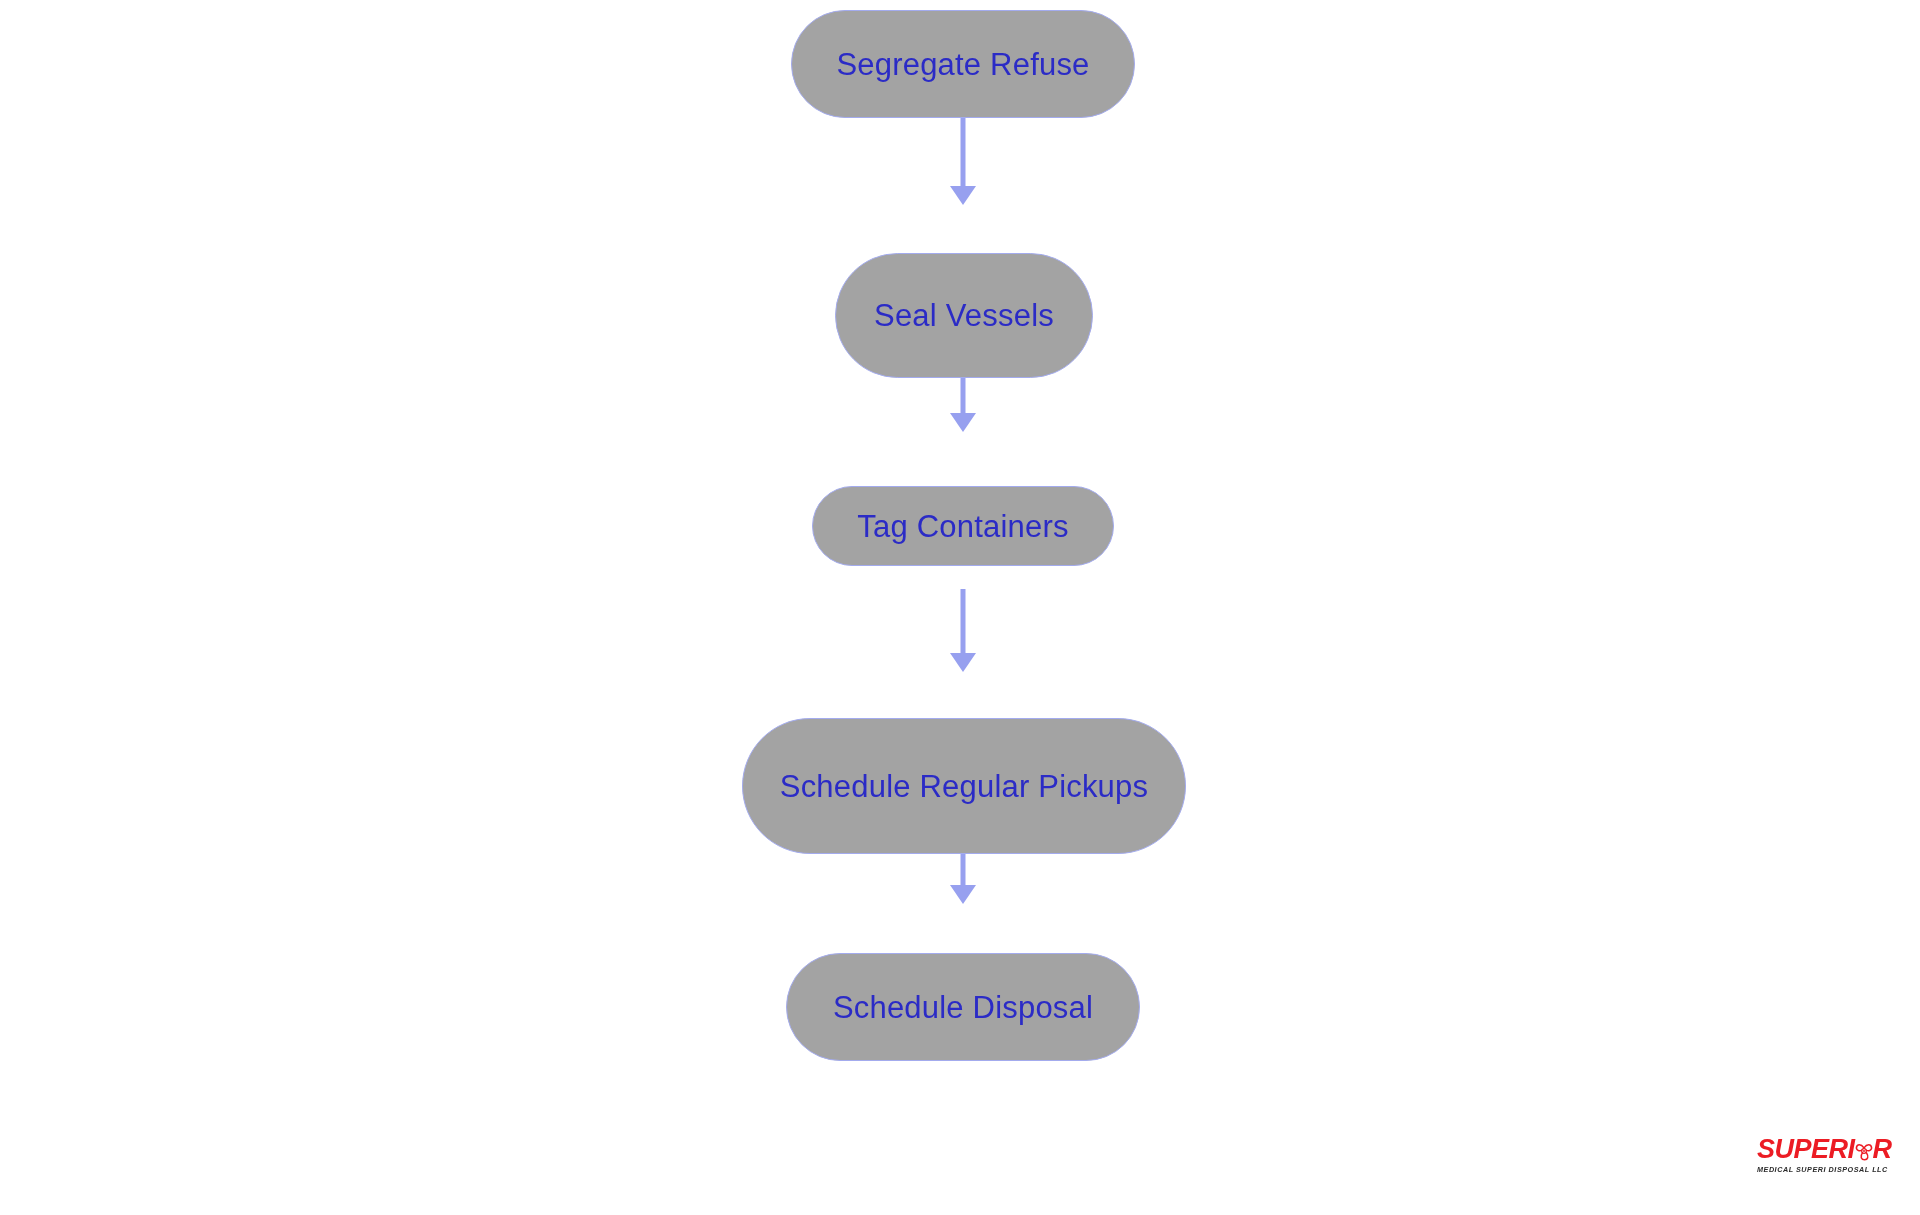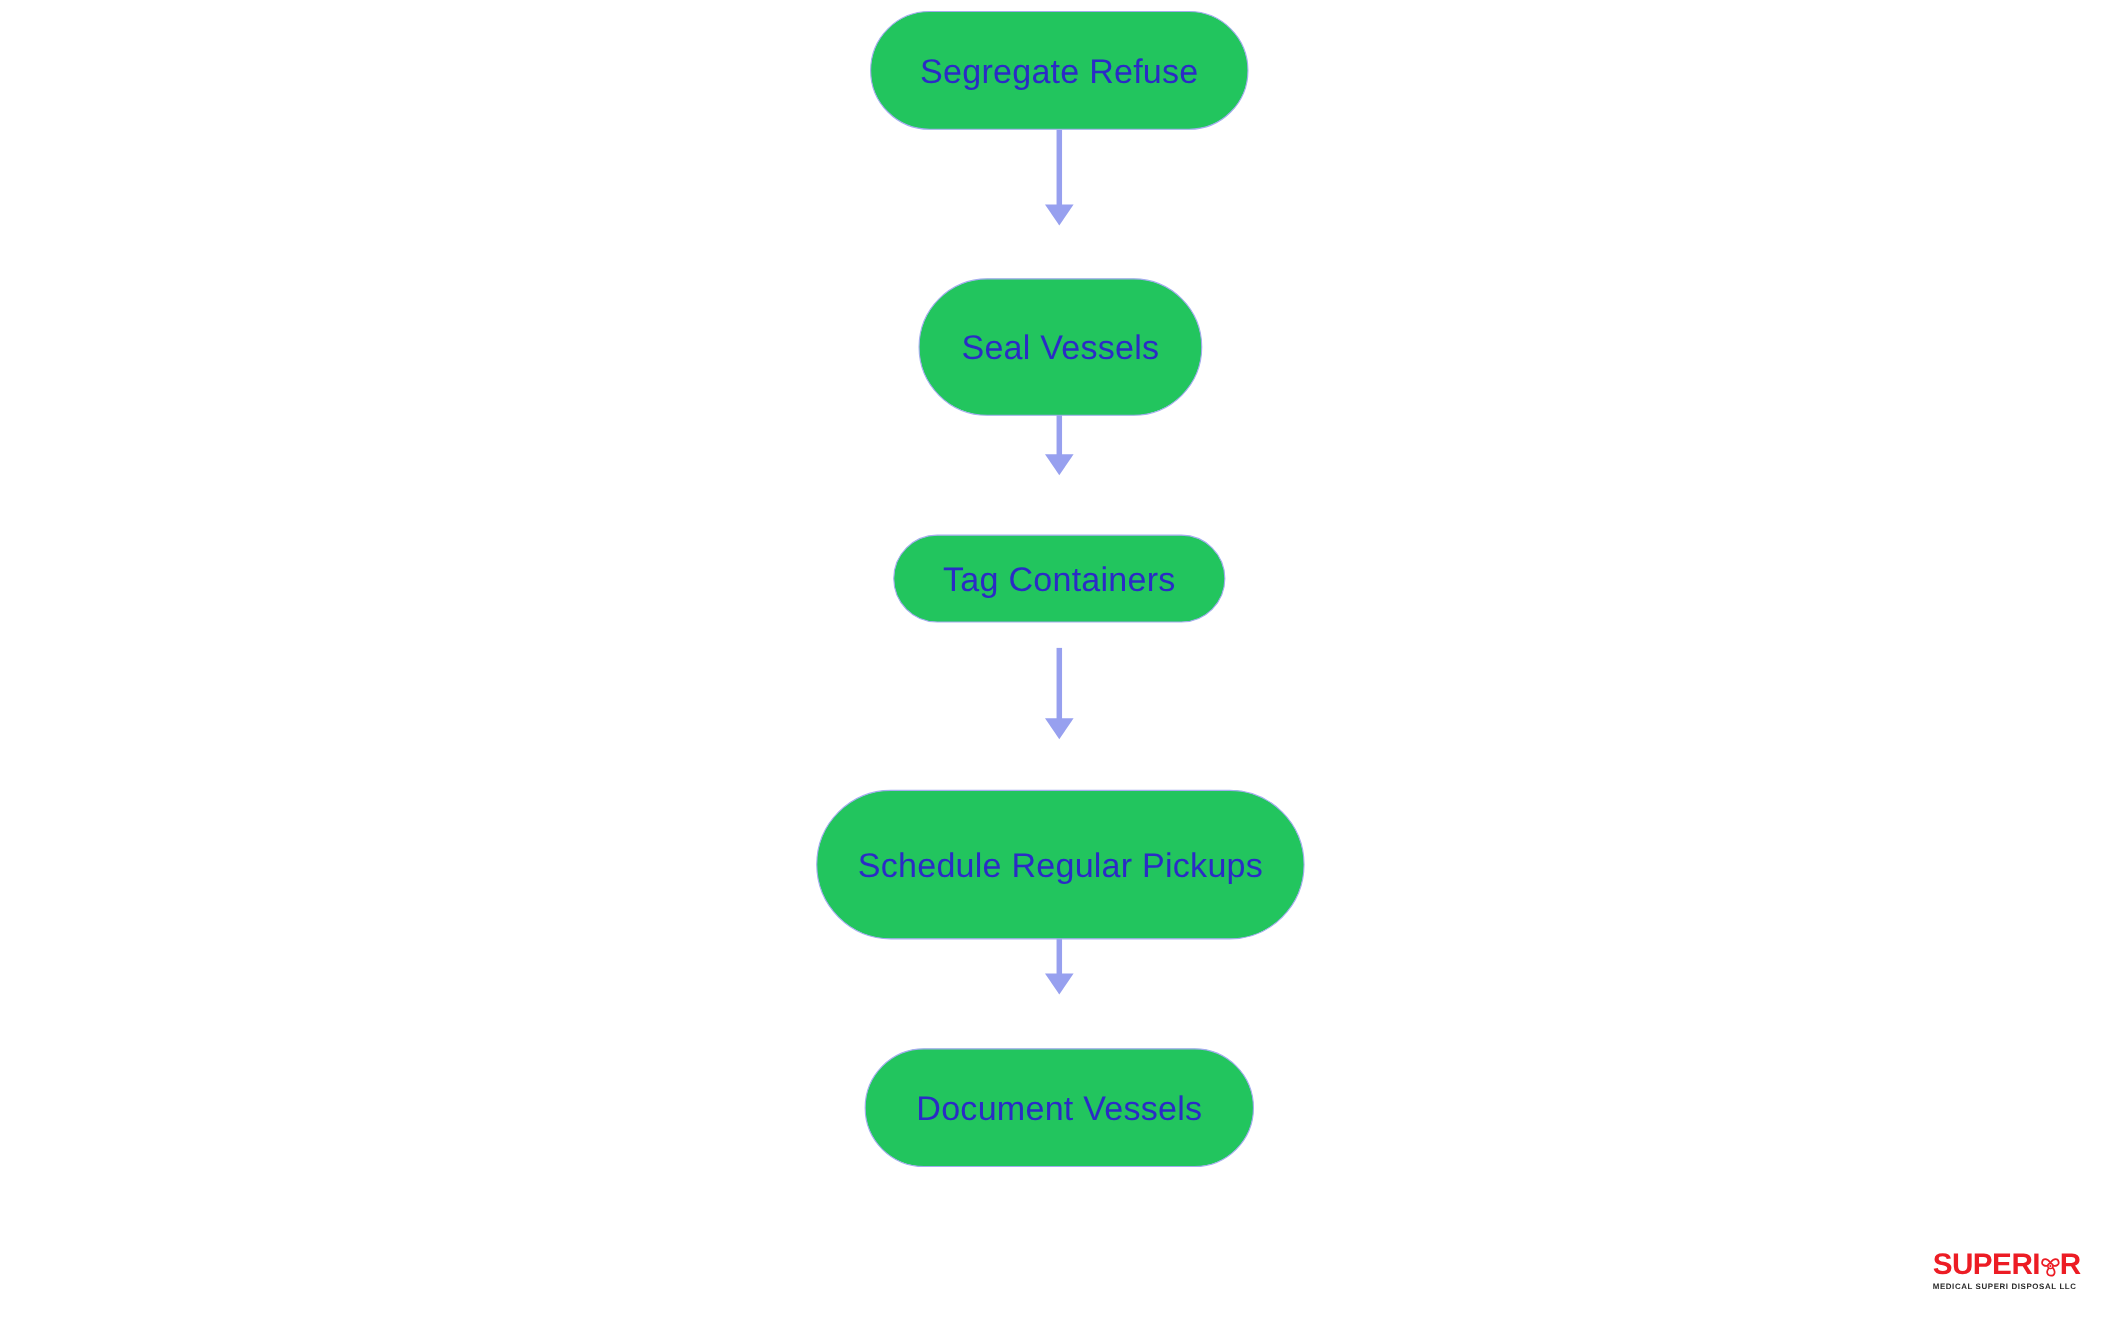--- a/index.html
+++ b/index.html
@@ -22,21 +22,21 @@
     height: 1215px;
   }
 
   
   .node {
     position: absolute;
     box-sizing: border-box;
     display: flex;
     align-items: center;
     justify-content: center;
-    background: #22c55e;
+    background: #a3a3a3;
     border: 1.6px solid #a3abee;
     border-radius: 999px;
     color: #2b2bc6;
     font-size: 31px;
     font-weight: 400;
     letter-spacing: 0.2px;
     white-space: nowrap;
     line-height: 1;
     z-index: 2;
   }
@@ -95,20 +95,21 @@
 
   
   #brand-watermark {
     position: absolute;
     left: 1757px;
     top: 1136px;
     width: 152px;
     height: 44px;
     z-index: 5;
     user-select: none;
+    font-style: italic;
   }
   .brand-wordmark {
     display: flex;
     align-items: center;
     justify-content: flex-start;
     color: #ec1c24;
     font-family: "Liberation Sans Narrow", "Liberation Sans", "DejaVu Sans", sans-serif;
     font-weight: 700;
     font-size: 27px;
     letter-spacing: -0.5px;
@@ -171,21 +172,21 @@
   <div class="node" id="node-3">
     <span class="node-label">Schedule Regular Pickups</span>
   </div>
 
   <div class="edge" id="edge-3">
     <div class="edge-line"></div>
     <div class="edge-head"></div>
   </div>
 
   <div class="node" id="node-4">
-    <span class="node-label">Document Vessels</span>
+    <span class="node-label">Schedule Disposal</span>
   </div>
 
 </div>
 
 <div id="brand-watermark">
   <div class="brand-wordmark">
     <span class="brand-part">SUPERI</span>
     <span class="brand-biohazard">
       <svg viewBox="0 0 64 64" xmlns="http://www.w3.org/2000/svg">
         <circle cx="32" cy="32" r="7.5" fill="none" stroke="#ec1c24" stroke-width="4"></circle>

